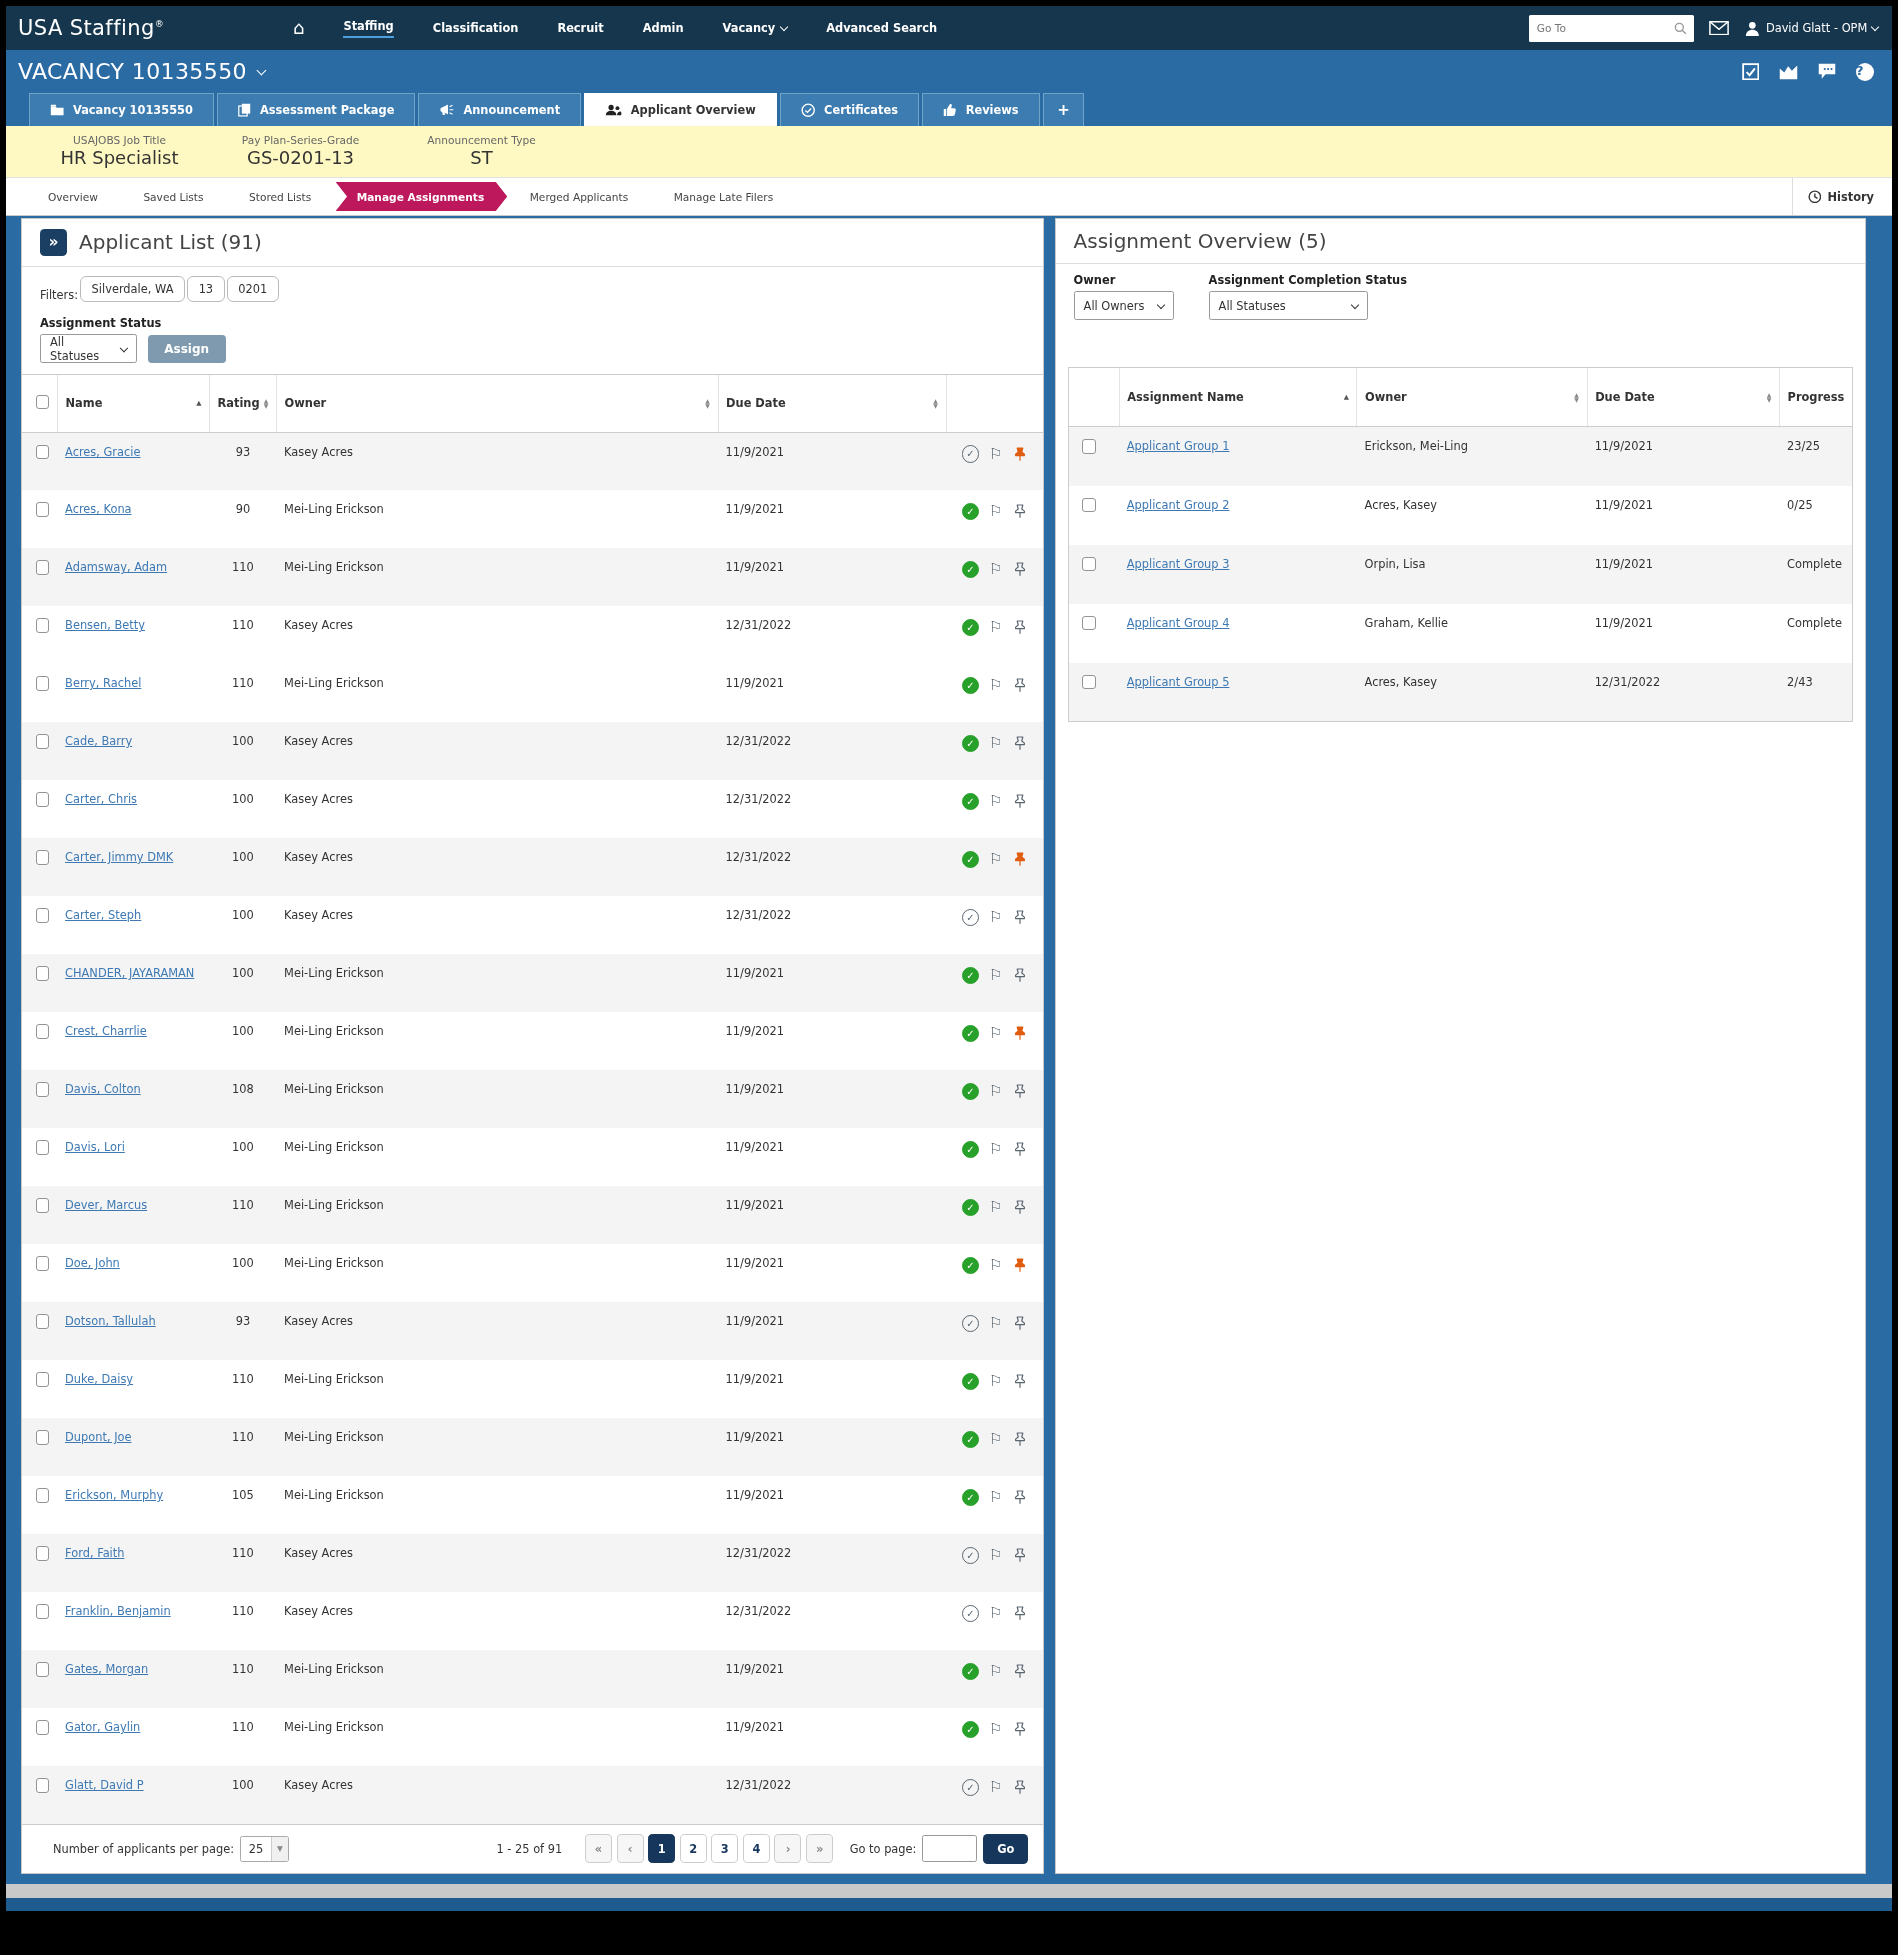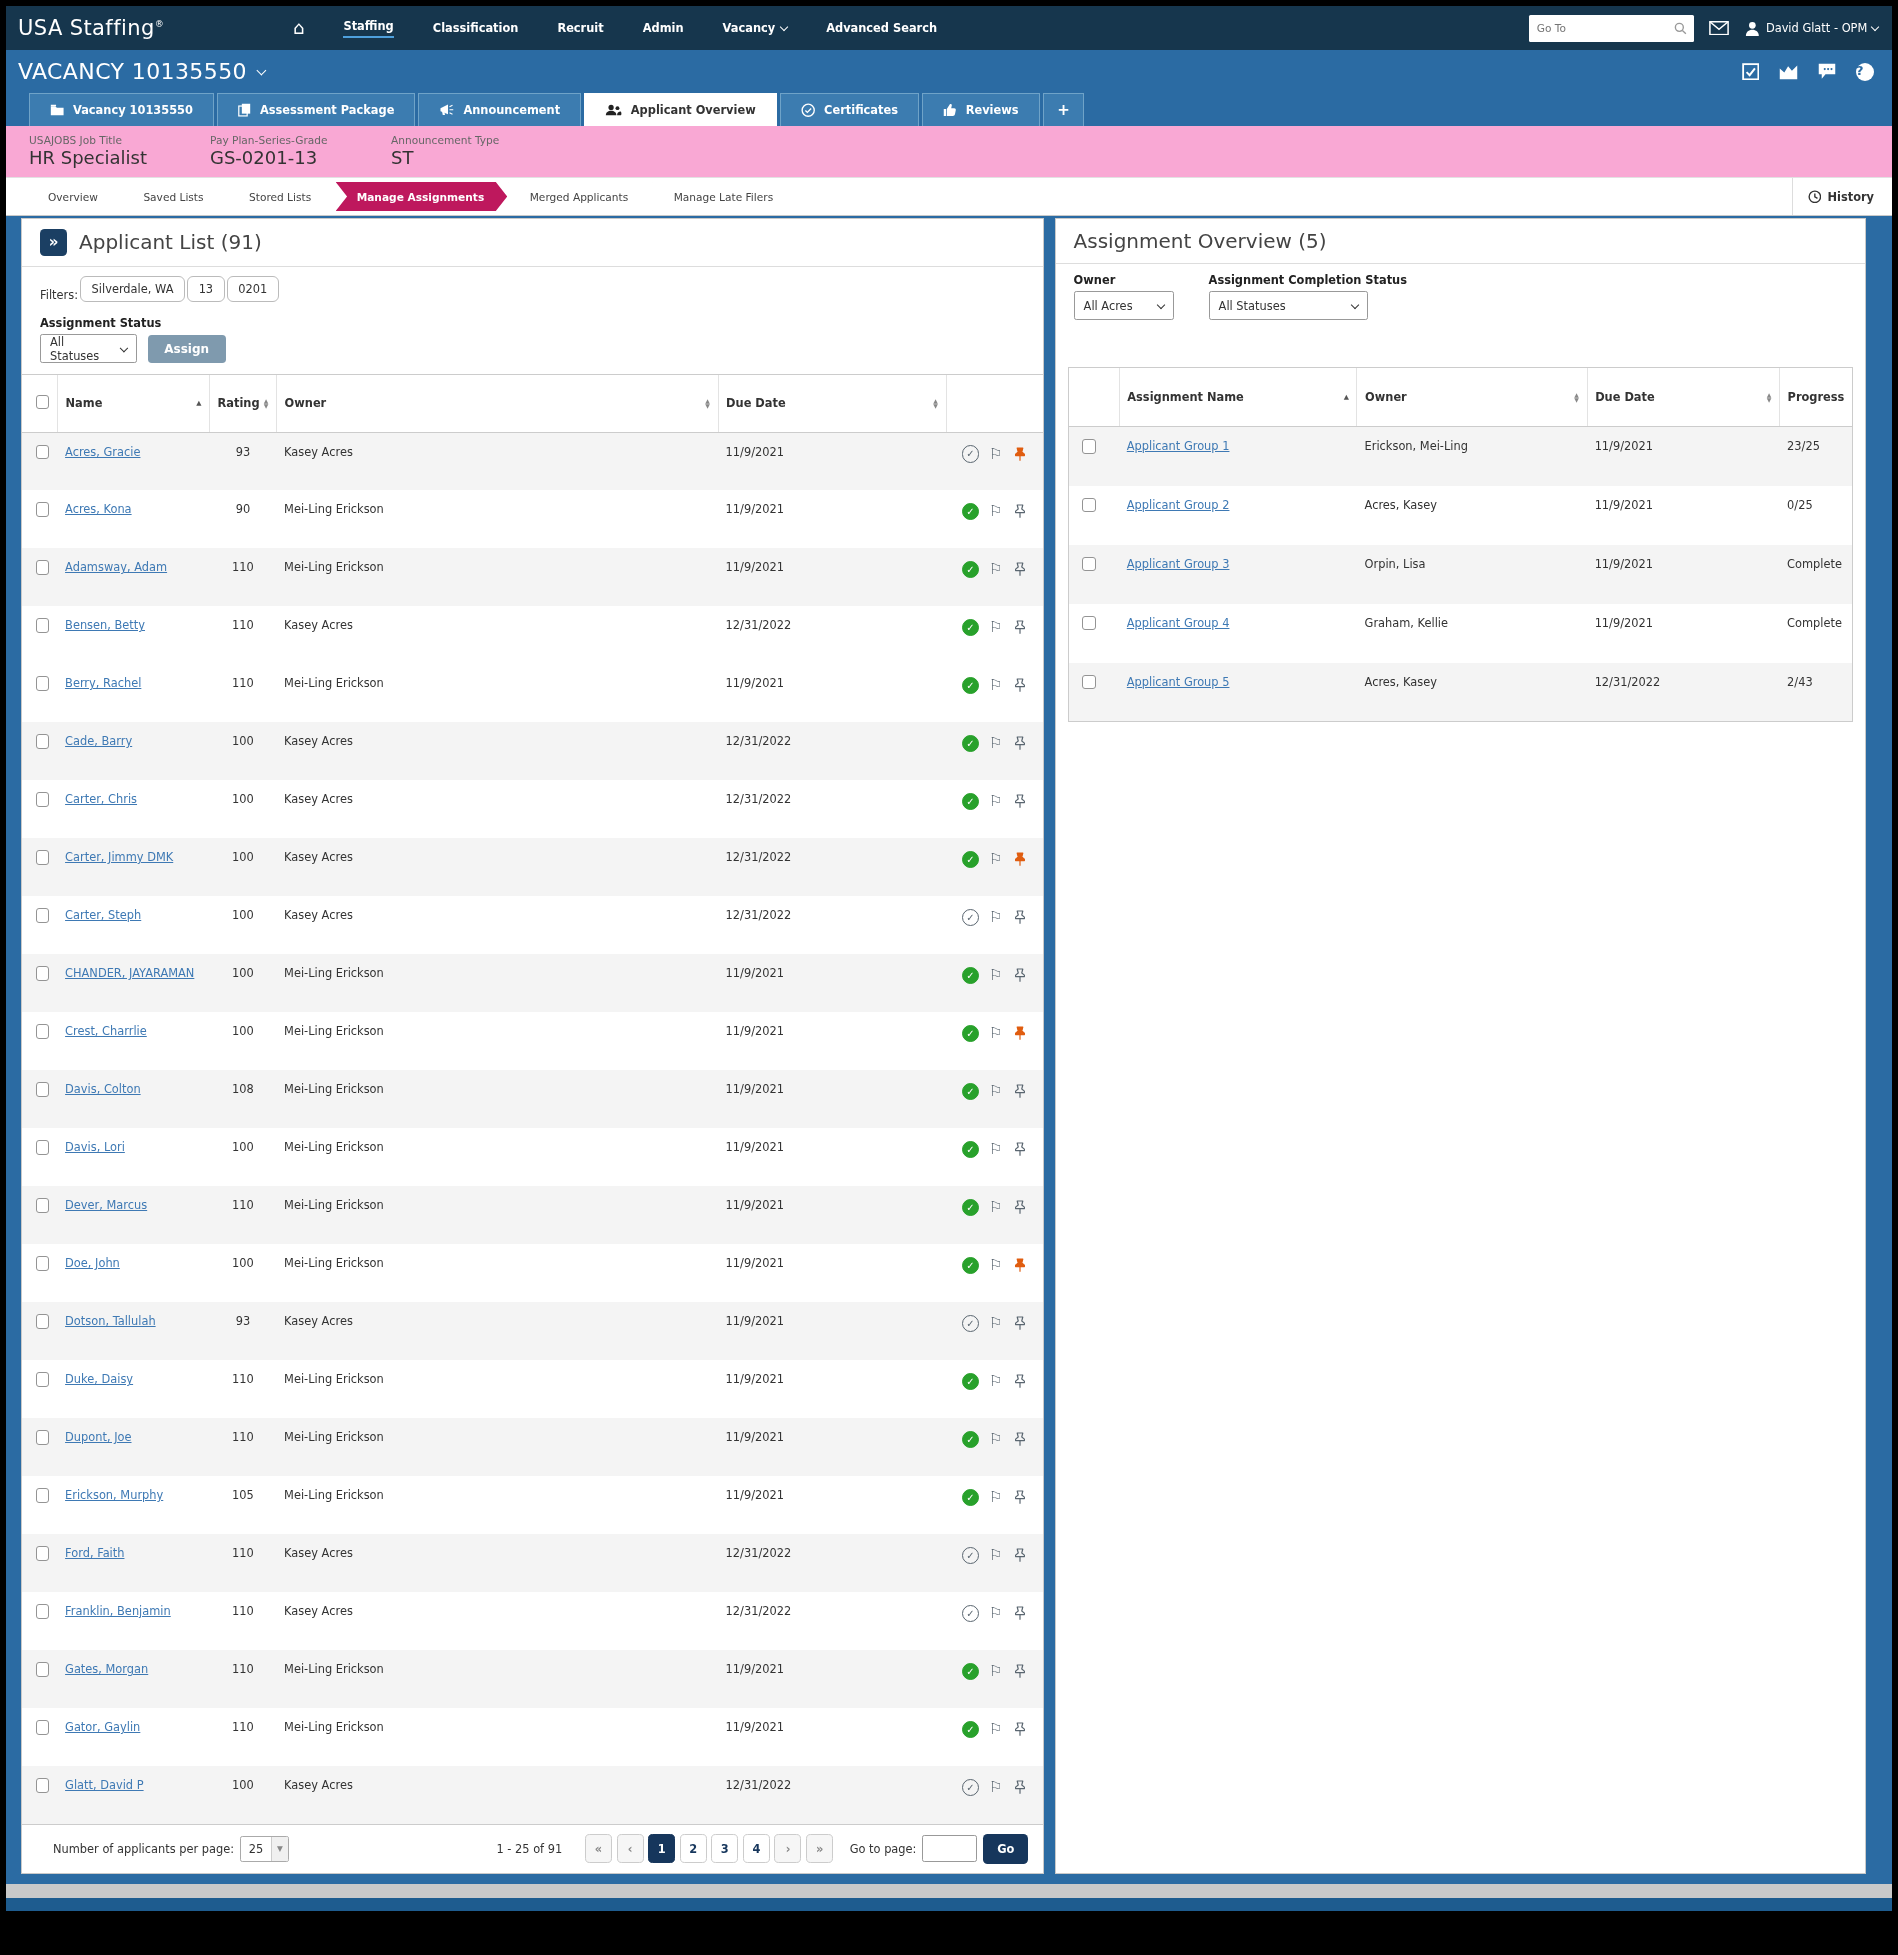--- a/index.html
+++ b/index.html
@@ -28,21 +28,21 @@
   .vac-icons { margin-left:auto; display:flex; gap:20px; align-items:center; }
   .vac-icons svg, .vac-icons .help-b { display:block; }
   .help-b { width:18px; height:18px; border-radius:50%; background:#fff; color:#2b6ba3; font-weight:bold; font-size:13px; display:flex; align-items:center; justify-content:center; }
   .tabs { display:flex; margin-top:9px; padding-left:10.6px; align-items:flex-end; }
   .tab { height:33px; background:#3c7cb0; border:0.8px solid #6fa3c8; border-bottom:none; color:#fff; font-size:11.4px; font-weight:bold; display:flex; align-items:center; gap:9px; padding:0 20px; margin-right:3px; cursor:pointer; }
   .tab svg { flex:0 0 auto; }
   .tab.active { background:#fff; color:#333; border-color:#fff; }
   .tab.addtab { padding:0 13.7px; font-size:15px; }
 
   
-  .info-bar { background:#f9a8d4; display:flex; padding:7.6px 0 9px 23px; }
+  .info-bar { background:#fef9c3; display:flex; padding:7.6px 0 9px 23px;text-align:center; }
   .info-block { min-width:181px; }
   .info-label { font-size:10.6px; color:#666; }
   .info-value { font-size:18px; color:#333; margin-top:1.5px; }
 
   
   .crumb-bar { background:#fff; border-top:0.8px solid #e2e2e2; border-bottom:1.5px solid #c9c9c9; height:39px; display:flex; align-items:center; padding:0 18px 0 21px; }
   .crumb { height:29px; display:inline-flex; align-items:center; background:#fff; color:#444; font-size:10.6px; padding:0 23px 0 21px; margin-right:1.5px; cursor:pointer;
            clip-path:polygon(0 0, calc(100% - 11.4px) 0, 100% 50%, calc(100% - 11.4px) 100%, 0 100%, 11.4px 50%);
            filter:drop-shadow(0 0 0.8px #9a9a9a); }
   .crumb.first { clip-path:polygon(0 0, calc(100% - 11.4px) 0, 100% 50%, calc(100% - 11.4px) 100%, 0 100%); }
@@ -751,21 +751,21 @@
     </div>
 
     <div class="panel panel-right">
       <div class="panel-head">
         <div class="panel-title">Assignment Overview (5)</div>
       </div>
       <div class="ao-filters">
         <div class="ao-filter">
           <div class="mini-label">Owner</div>
           <div class="sel" style="width:100px">
-            <span>All Acres</span>
+            <span>All Owners</span>
               <span class="chev"></span>
           </div>
         </div>
         <div class="ao-filter">
           <div class="mini-label">Assignment Completion Status</div>
           <div class="sel" style="width:159px">
             <span>All Statuses</span>
               <span class="chev"></span>
           </div>
         </div>

